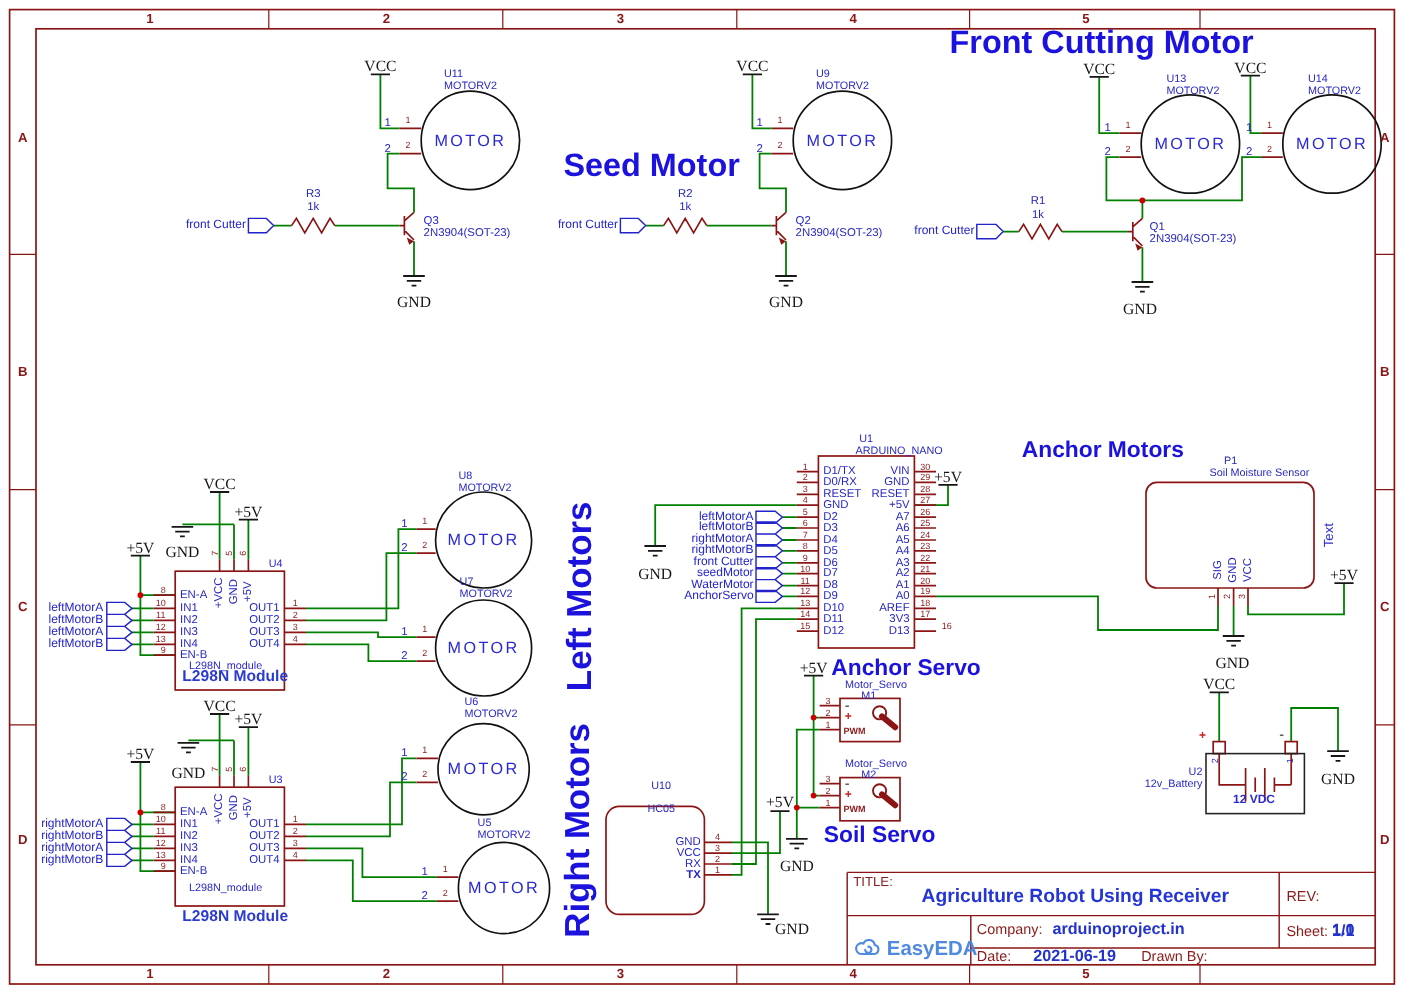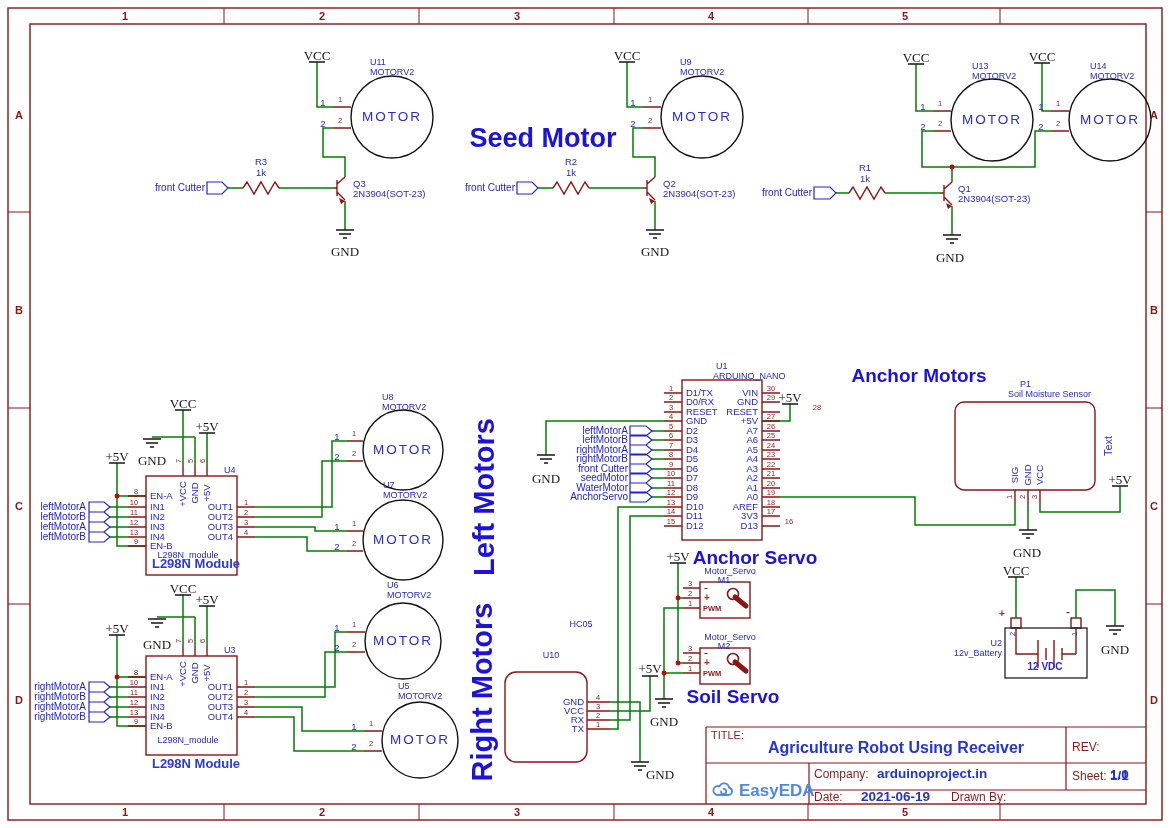--- a/index.html
+++ b/index.html
@@ -158,20 +158,21 @@
         <circle cx="117" cy="496" r="2.4"></circle>
         <circle cx="117" cy="677" r="2.4"></circle>
       <circle cx="678" cy="598" r="2.4"></circle>
         <circle cx="678" cy="663" r="2.4"></circle>
         <circle cx="664" cy="673" r="2.4"></circle>
     </g>
   </svg>
 
   <div id="labels">
       <span class="lb h1" style="left: 543px; top: 138px; transform: translate(-50%, -50%);">Seed Motor</span>
+      <span class="lb h1" style="left: 918px; top: 36px; transform: translate(-50%, -50%);">Front Cutting Motor</span>
       <span class="lb vert" style="left: 484px; top: 497px; transform: translate(-50%, -50%) rotate(-90deg);">Left Motors</span>
       <span class="lb vert" style="left: 482px; top: 692px; transform: translate(-50%, -50%) rotate(-90deg);">Right Motors</span>
       <span class="lb h2" style="left: 919px; top: 375px; transform: translate(-50%, -50%);">Anchor Motors</span>
       <span class="lb h2" style="left: 755px; top: 557px; transform: translate(-50%, -50%);">Anchor Servo</span>
       <span class="lb h2" style="left: 733px; top: 696px; transform: translate(-50%, -50%);">Soil Servo</span>
       <span class="lb pwr" style="left: 317px; top: 55px; transform: translate(-50%, -50%);">VCC</span>
       <span class="lb pwr" style="left: 627px; top: 55px; transform: translate(-50%, -50%);">VCC</span>
       <span class="lb pwr" style="left: 916px; top: 57px; transform: translate(-50%, -50%);">VCC</span>
       <span class="lb pwr" style="left: 1042px; top: 56px; transform: translate(-50%, -50%);">VCC</span>
       <span class="lb pwr" style="left: 183px; top: 403px; transform: translate(-50%, -50%);">VCC</span>
@@ -209,21 +210,21 @@
       <span class="lb ref" style="left: 383px; top: 495px; transform: translate(0%, -50%);">MOTORV2</span>
       <span class="lb ref" style="left: 387px; top: 585px; transform: translate(0%, -50%);">U6</span>
       <span class="lb ref" style="left: 387px; top: 595px; transform: translate(0%, -50%);">MOTORV2</span>
       <span class="lb ref" style="left: 398px; top: 686px; transform: translate(0%, -50%);">U5</span>
       <span class="lb ref" style="left: 398px; top: 696px; transform: translate(0%, -50%);">MOTORV2</span>
       <span class="lb ref" style="left: 224px; top: 470px; transform: translate(0%, -50%);">U4</span>
       <span class="lb ref" style="left: 224px; top: 650px; transform: translate(0%, -50%);">U3</span>
       <span class="lb ref" style="left: 716px; top: 366px; transform: translate(0%, -50%);">U1</span>
       <span class="lb ref" style="left: 713px; top: 376px; transform: translate(0%, -50%);">ARDUINO_NANO</span>
       <span class="lb ref" style="left: 551px; top: 655px; transform: translate(-50%, -50%);">U10</span>
-      <span class="lb ref" style="left: 551px; top: 624px; transform: translate(-50%, -50%); margin-left: 30px;">HC05</span>
+      <span class="lb ref" style="left: 551px; top: 674px; transform: translate(-50%, -50%);">HC05</span>
       <span class="lb ref" style="left: 730px; top: 571px; transform: translate(-50%, -50%);">Motor_Servo</span>
       <span class="lb ref" style="left: 724px; top: 580px; transform: translate(-50%, -50%);">M1</span>
       <span class="lb ref" style="left: 730px; top: 637px; transform: translate(-50%, -50%);">Motor_Servo</span>
       <span class="lb ref" style="left: 724px; top: 646px; transform: translate(-50%, -50%);">M2</span>
       <span class="lb ref" style="left: 1020px; top: 384px; transform: translate(0%, -50%);">P1</span>
       <span class="lb ref" style="left: 1008px; top: 394px; transform: translate(0%, -50%);">Soil Moisture Sensor</span>
       <span class="lb ref" style="left: 1002px; top: 643px; transform: translate(-100%, -50%);">U2</span>
       <span class="lb ref" style="left: 1002px; top: 653px; transform: translate(-100%, -50%); text-align: right;">12v_Battery</span>
       <span class="lb name" style="left: 353px; top: 184px; transform: translate(0%, -50%);">Q3</span>
       <span class="lb name" style="left: 353px; top: 194px; transform: translate(0%, -50%);">2N3904(SOT-23)</span>
@@ -360,37 +361,37 @@
       <span class="lb num" style="left: 671px; top: 455px; transform: translate(-50%, -50%);">8</span>
       <span class="lb num" style="left: 671px; top: 465px; transform: translate(-50%, -50%);">9</span>
       <span class="lb num" style="left: 671px; top: 474px; transform: translate(-50%, -50%);">10</span>
       <span class="lb num" style="left: 671px; top: 484px; transform: translate(-50%, -50%);">11</span>
       <span class="lb num" style="left: 671px; top: 493px; transform: translate(-50%, -50%);">12</span>
       <span class="lb num" style="left: 671px; top: 503px; transform: translate(-50%, -50%);">13</span>
       <span class="lb num" style="left: 671px; top: 512px; transform: translate(-50%, -50%);">14</span>
       <span class="lb num" style="left: 671px; top: 522px; transform: translate(-50%, -50%);">15</span>
       <span class="lb num" style="left: 771px; top: 389px; transform: translate(-50%, -50%);">30</span>
       <span class="lb num" style="left: 771px; top: 398px; transform: translate(-50%, -50%);">29</span>
-      <span class="lb num" style="left: 817px; top: 408px; transform: translate(-50%, -50%);">28</span>
+      <span class="lb num" style="left: 771px; top: 408px; transform: translate(-50%, -50%);">28</span>
       <span class="lb num" style="left: 771px; top: 417px; transform: translate(-50%, -50%);">27</span>
       <span class="lb num" style="left: 771px; top: 427px; transform: translate(-50%, -50%);">26</span>
       <span class="lb num" style="left: 771px; top: 436px; transform: translate(-50%, -50%);">25</span>
       <span class="lb num" style="left: 771px; top: 446px; transform: translate(-50%, -50%);">24</span>
       <span class="lb num" style="left: 771px; top: 455px; transform: translate(-50%, -50%);">23</span>
       <span class="lb num" style="left: 771px; top: 465px; transform: translate(-50%, -50%);">22</span>
       <span class="lb num" style="left: 771px; top: 474px; transform: translate(-50%, -50%);">21</span>
       <span class="lb num" style="left: 771px; top: 484px; transform: translate(-50%, -50%);">20</span>
       <span class="lb num" style="left: 771px; top: 493px; transform: translate(-50%, -50%);">19</span>
       <span class="lb num" style="left: 771px; top: 503px; transform: translate(-50%, -50%);">18</span>
       <span class="lb num" style="left: 771px; top: 512px; transform: translate(-50%, -50%);">17</span>
       <span class="lb num" style="left: 789px; top: 522px; transform: translate(-50%, -50%);">16</span>
       <span class="lb name" style="left: 584px; top: 702px; transform: translate(-100%, -50%);">GND</span>
       <span class="lb name" style="left: 584px; top: 711px; transform: translate(-100%, -50%);">VCC</span>
       <span class="lb name" style="left: 584px; top: 720px; transform: translate(-100%, -50%);">RX</span>
-      <span class="lb name" style="left: 584px; top: 729px; transform: translate(-100%, -50%);">TX</span>
+      <span class="lb name" style="left: 584px; top: 729px; transform: translate(-100%, -50%); font-weight: bold;">TX</span>
       <span class="lb num" style="left: 598px; top: 698px; transform: translate(-50%, -50%);">4</span>
       <span class="lb num" style="left: 598px; top: 707px; transform: translate(-50%, -50%);">3</span>
       <span class="lb num" style="left: 598px; top: 716px; transform: translate(-50%, -50%);">2</span>
       <span class="lb num" style="left: 598px; top: 725px; transform: translate(-50%, -50%);">1</span>
       <span class="lb minus" style="left: 704px; top: 588px; transform: translate(0%, -50%);">-</span>
       <span class="lb plus" style="left: 704px; top: 598px; transform: translate(0%, -50%);">+</span>
       <span class="lb pwm" style="left: 703px; top: 609px; transform: translate(0%, -50%);">PWM</span>
       <span class="lb num" style="left: 690px; top: 584px; transform: translate(-50%, -50%);">3</span>
       <span class="lb num" style="left: 690px; top: 594px; transform: translate(-50%, -50%);">2</span>
       <span class="lb num" style="left: 690px; top: 604px; transform: translate(-50%, -50%);">1</span>

